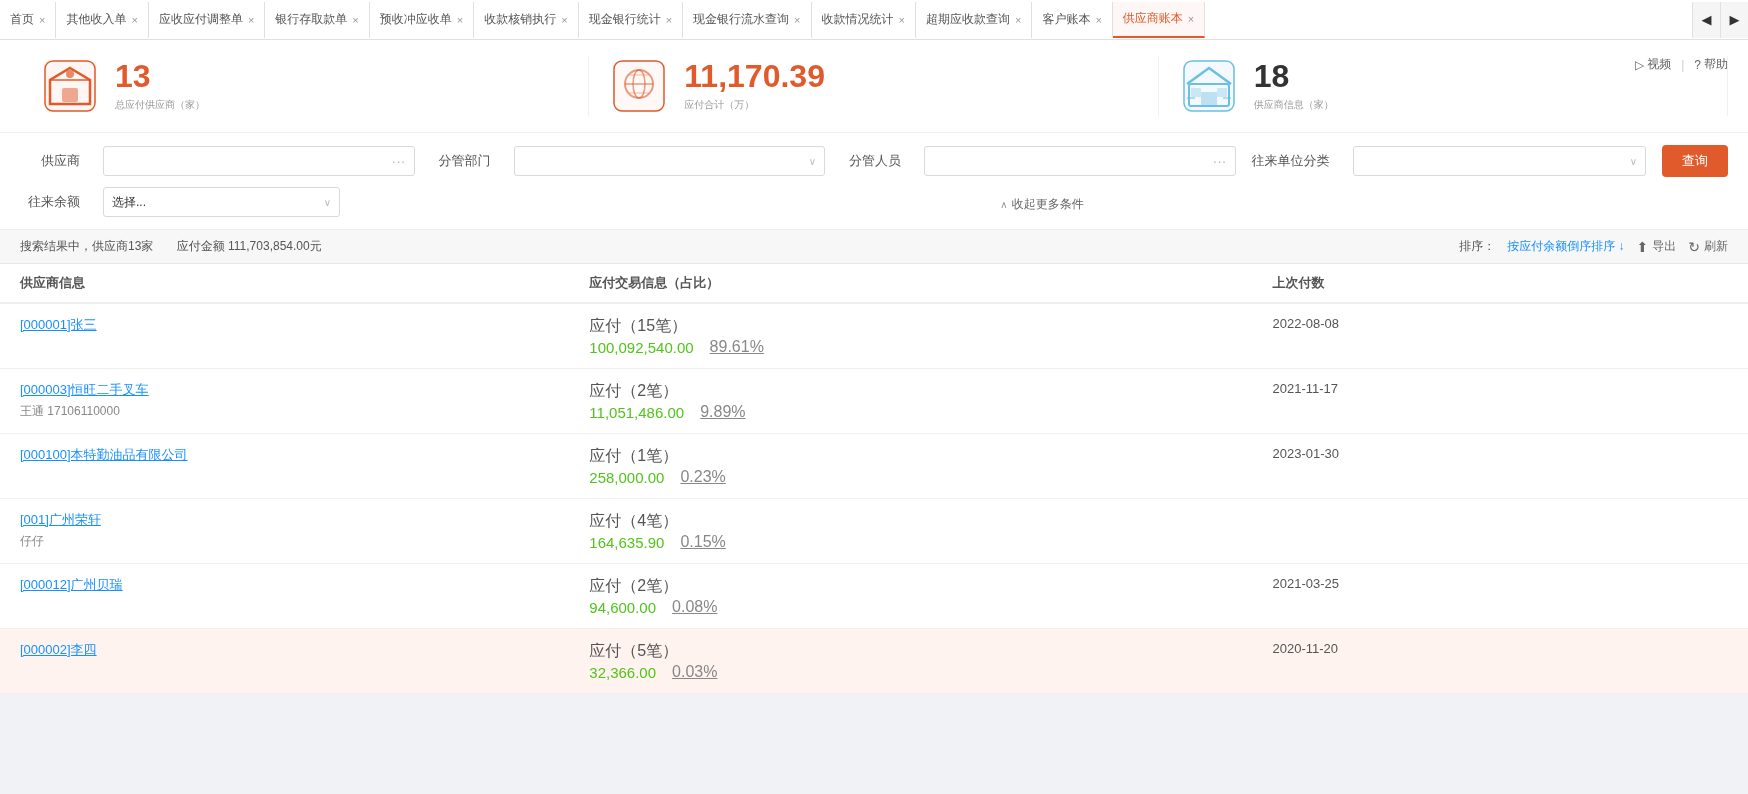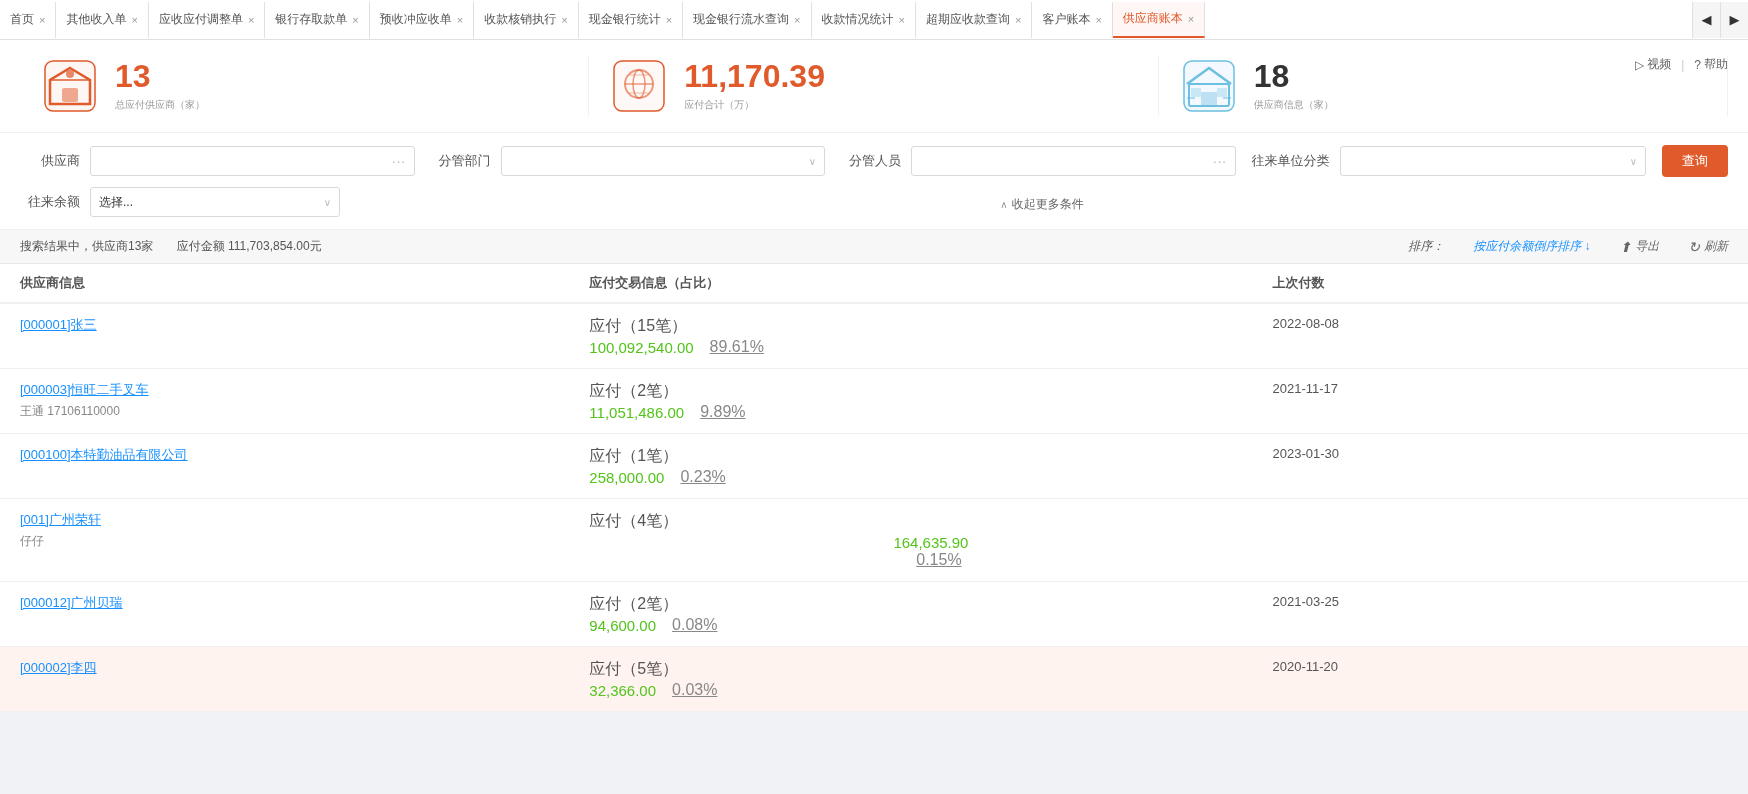--- a/index.html
+++ b/index.html
@@ -37,21 +37,21 @@
     .help-links { position: absolute; right: 20px; top: 16px; display: flex; gap: 10px; font-size: 12px; color: #666; }
     .help-links span { cursor: pointer; display: flex; align-items: center; gap: 3px; }
     .help-links .sep { color: #ccc; }
 
     
     .filter-area {
       background: #fff; padding: 12px 20px; border-bottom: 1px solid #f0f0f0;
     }
     .filter-row { display: flex; align-items: center; gap: 16px; margin-bottom: 10px; }
     .filter-row:last-child { margin-bottom: 0; }
-    .filter-item { display: flex; align-items: center; gap: 10px; flex: 1; }
+    .filter-item { display: flex; align-items: center; gap: 23px; flex: 1; }
     .filter-label { font-size: 13px; color: #555; white-space: nowrap; min-width: 60px; text-align: right; }
     .filter-input {
       flex: 1; height: 30px; border: 1px solid #d9d9d9; border-radius: 3px; padding: 0 8px;
       font-size: 12px; color: #333; background: #fff; outline: none; cursor: pointer;
       display: flex; align-items: center; justify-content: space-between; position: relative;
     }
     .filter-input input {
       border: none; outline: none; width: 100%; font-size: 12px; color: #333; background: transparent;
     }
     .filter-input .dots { color: #bbb; font-size: 14px; }
@@ -71,21 +71,21 @@
     }
     .collapse-btn .arrow-up { font-size: 10px; color: #999; }
 
     
     .result-bar {
       display: flex; align-items: center; justify-content: space-between;
       background: #f7f7f7; padding: 8px 20px; border-bottom: 1px solid #e8e8e8;
       font-size: 12px; color: #555;
     }
     .result-bar-left span { margin-right: 20px; }
-    .result-bar-right { display: flex; align-items: center; gap: 29px; font-style: italic; }
+    .result-bar-right { display: flex; align-items: center; gap: 12px; }
     .sort-btn { color: #1890ff; cursor: pointer; }
     .action-btn { display: flex; align-items: center; gap: 4px; color: #666; cursor: pointer; }
     .action-btn .icon { font-size: 14px; }
 
     
     .table-area { background: #fff; }
     .table-header {
       display: flex; padding: 10px 20px; border-bottom: 2px solid #f0f0f0;
       font-size: 13px; font-weight: 600; color: #555;
     }
@@ -363,21 +363,21 @@
     </div>
   </div>
 
   <div class="table-row-wrap">
     <div class="col-supplier">
       <div class="supplier-name">[001]广州荣轩</div>
       <div class="supplier-contact">仔仔</div>
     </div>
     <div class="col-payable">
       <div class="payable-line1">应付（4笔）</div>
-      <div style="display:flex;align-items:center;flex-direction:column;">
+      <div style="display:flex;align-items:center;">
         <div class="payable-amount">164,635.90</div>
         <span class="payable-pct">0.15%</span>
       </div>
     </div>
     <div class="col-lastpay">
       <span class="lastpay-date"></span>
     </div>
   </div>
 
   <div class="table-row-wrap">

